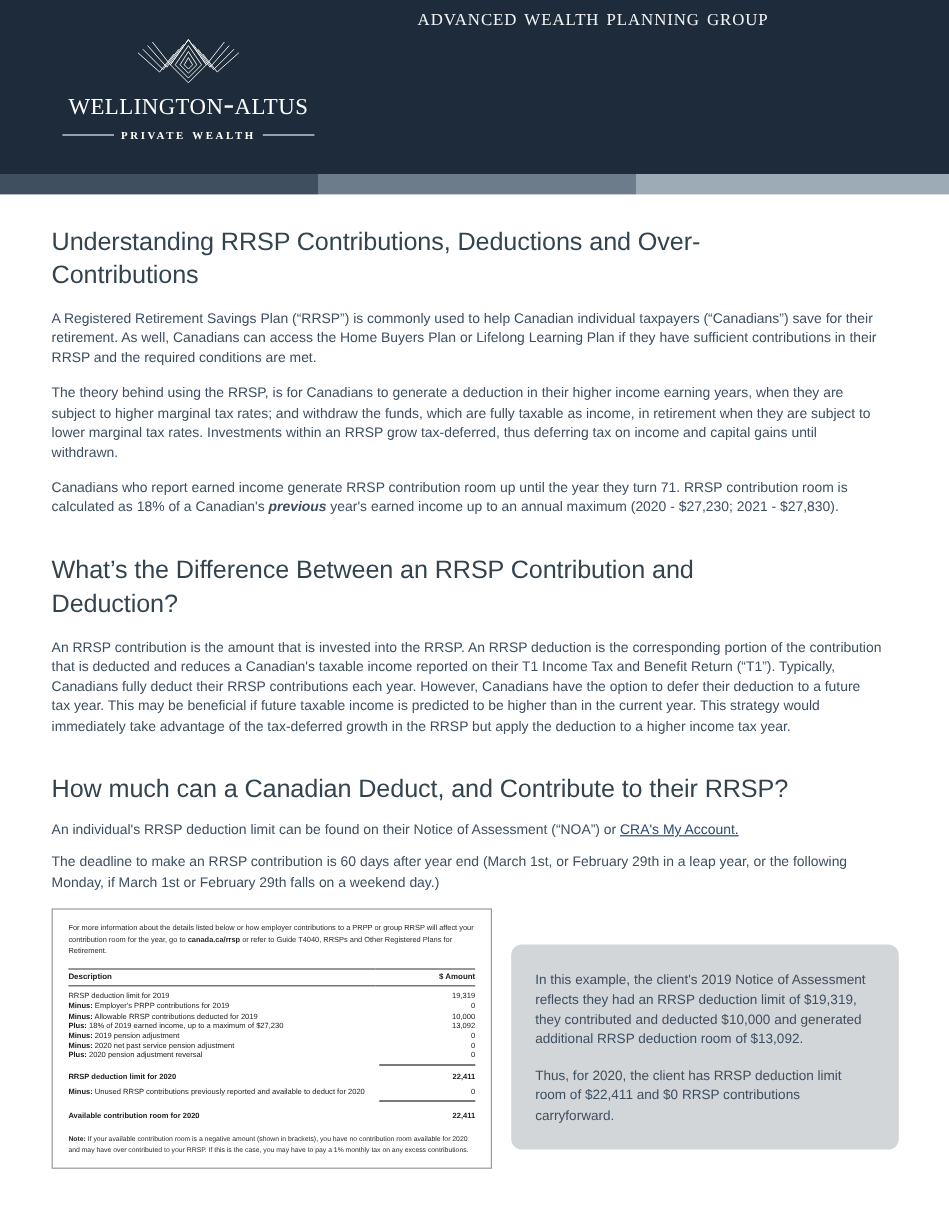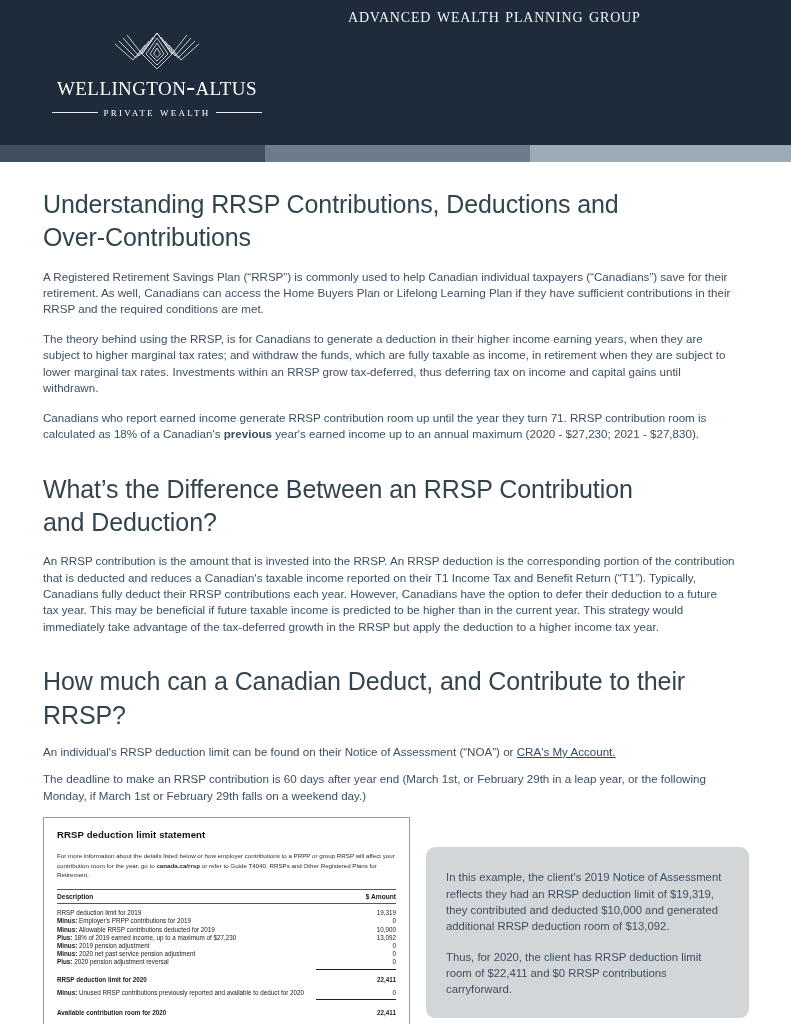--- a/index.html
+++ b/index.html
@@ -47,20 +47,21 @@
     line-height: 1;
     white-space: nowrap;
     font-variant: small-caps;
     text-transform: lowercase;
   }
   .logo-sub-wrap {
     display: flex;
     align-items: center;
     width: 210px;
     margin-top: 5px;
+    font-weight: bold;
   }
   .logo-rule {
     flex: 1;
     height: 1px;
     background: #e8ecf0;
   }
   .logo-sub {
     color: #ffffff;
     font-family: "Liberation Serif", serif;
     font-size: 12.5px;
@@ -97,40 +98,40 @@
   .accent-seg.s2 { width: 265px; background: #6c7c8a; }
   .accent-seg.s3 { flex: 1; background: #9dabb6; }
 
   
   .content {
     padding: 26px 42px 0 43px;
   }
   h1.section-heading {
     font-family: "Liberation Sans", sans-serif;
     font-weight: 400;
-    font-size: 25px;
+    font-size: 21px;
     line-height: 1.33;
     color: #33444f;
     margin: 0 0 14px 0;
     letter-spacing: -0.1px;
     max-width: 600px;
   }
   h1.section-heading.wide { max-width: 720px; }
   h1.heading-2 { margin-top: 30px; }
   h1.heading-3 { margin-top: 30px; margin-bottom: 12px; }
 
   p.body {
     font-size: 11.6px;
     line-height: 1.42;
     color: #3d4f61;
     margin: 0 14px 13px 0;
     text-align: left;
   }
   p.body.tight { margin-bottom: 11px; }
-  .bi { font-weight: bold; }
+  .bi { font-weight: bold; font-style: italic; }
   a.inline-link {
     color: #2b4a6f;
   }
 
   
   .example-row {
     display: flex;
     gap: 16px;
     margin-top: 10px;
     align-items: flex-start;
@@ -264,21 +265,20 @@
   <h1 class="section-heading heading-2">What’s the Difference Between an RRSP Contribution and Deduction?</h1>
   <p class="body">An RRSP contribution is the amount that is invested into the RRSP. An RRSP deduction is the corresponding portion of the contribution that is deducted and reduces a Canadian's taxable income reported on their T1 Income Tax and Benefit Return (“T1”). Typically, Canadians fully deduct their RRSP contributions each year. However, Canadians have the option to defer their deduction to a future tax year. This may be beneficial if future taxable income is predicted to be higher than in the current year. This strategy would immediately take advantage of the tax-deferred growth in the RRSP but apply the deduction to a higher income tax year.</p>
 
   <h1 class="section-heading wide heading-3">How much can a Canadian Deduct, and Contribute to their RRSP?</h1>
   <p class="body tight"><span>An individual's RRSP deduction limit can be found on their Notice of Assessment (“NOA”) or </span><a class="inline-link" href="#">CRA's My Account.</a></p>
   <p class="body">The deadline to make an RRSP contribution is 60 days after year end (March 1st, or February 29th in a leap year, or the following Monday, if March 1st or February 29th falls on a weekend day.)</p>
 
   <div class="example-row">
 
     <div class="noa-box">
-      <div class="noa-title">RRSP deduction limit statement</div>
       <div class="noa-intro"><span>For more information about the details listed below or how employer contributions to a PRPP or group RRSP will affect your contribution room for the year, go to </span><b>canada.ca/rrsp</b><span> or refer to Guide T4040, RRSPs and Other Registered Plans for Retirement.</span></div>
 
       <table class="noa-table">
         <tbody>
           <tr class="row-head">
             <td>Description</td>
             <td class="amt">$ Amount</td>
           </tr>
           <tr class="row-spacer">
               <td colspan="2"></td>

